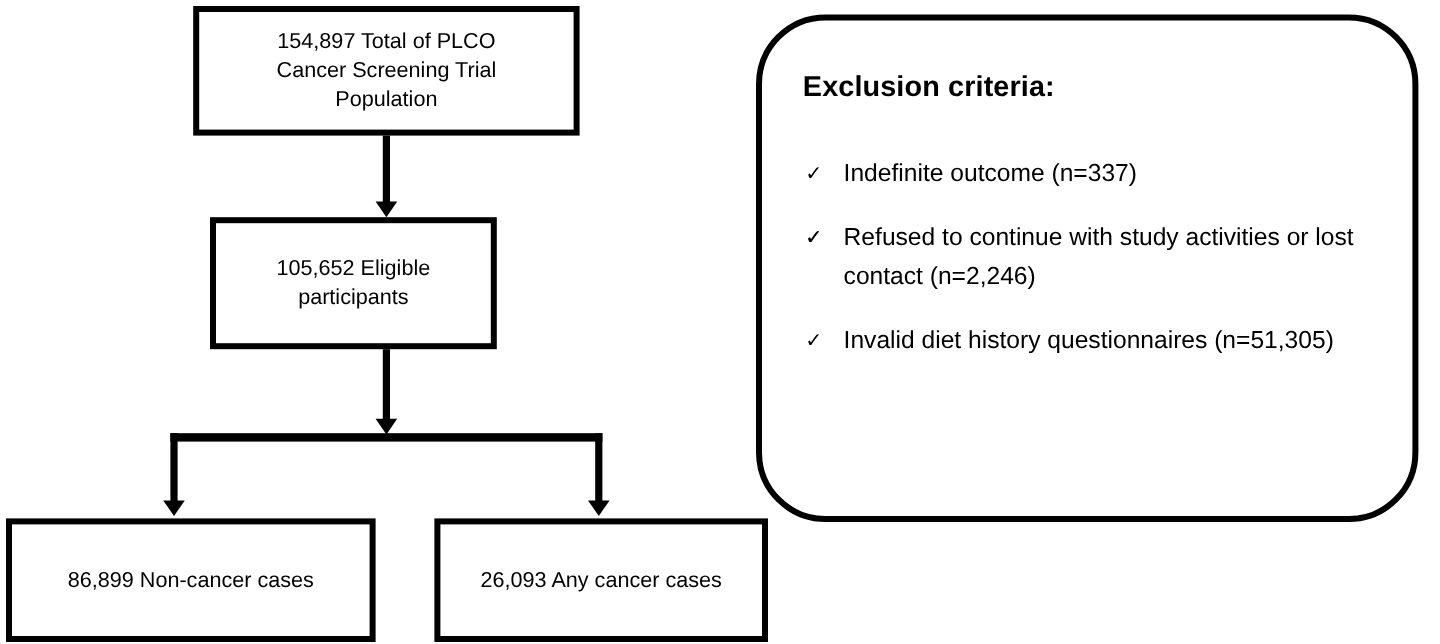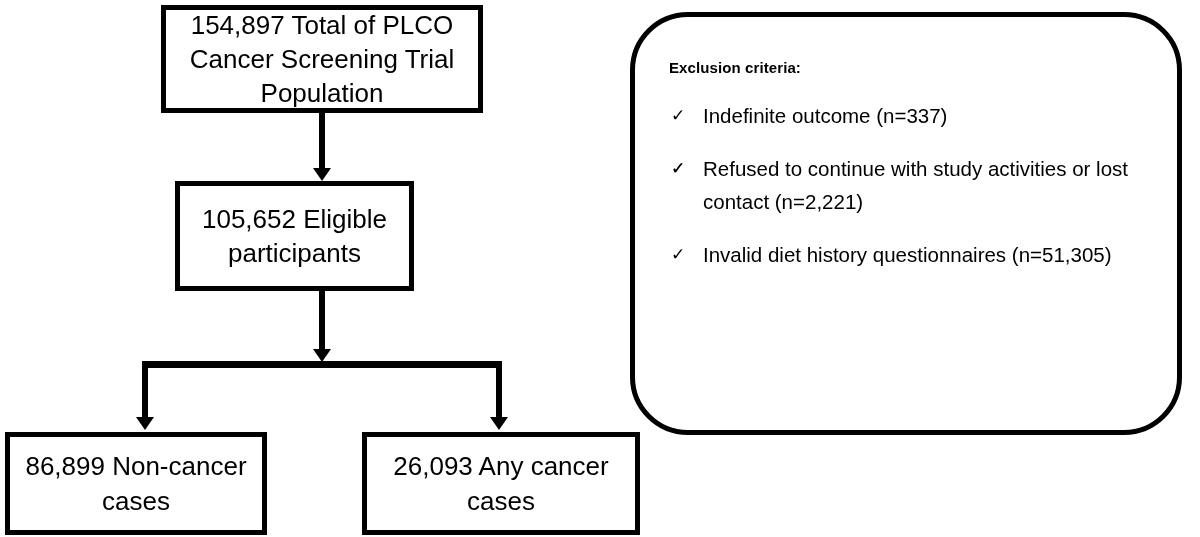--- a/index.html
+++ b/index.html
@@ -20,21 +20,21 @@
   }
   .node-box {
     position: absolute;
     box-sizing: border-box;
     border: 5px solid #000000;
     background: #ffffff;
     display: flex;
     align-items: center;
     justify-content: center;
     text-align: center;
-    font-size: 26px;
+    font-size: 18px;
     line-height: 1.32;
     color: #000000;
   }
   .node-box .node-text {
     display: block;
     padding: 0 10px;
     white-space: pre-line;
   }
 
   
@@ -46,21 +46,21 @@
   }
   #node-eligible {
     left: 175px;
     top: 181px;
     width: 239px;
     height: 110px;
   }
   #node-noncancer {
     left: 5px;
     top: 432px;
-    width: 262px;
+    width: 308px;
     height: 103px;
   }
   #node-anycancer {
     left: 362px;
     top: 432px;
     width: 278px;
     height: 103px;
   }
 
   
@@ -70,23 +70,23 @@
     top: 12px;
     width: 552px;
     height: 423px;
     box-sizing: border-box;
     border: 5px solid #000000;
     border-radius: 58px;
     background: #ffffff;
     padding: 42px 26px 20px 32px;
   }
   #exclusion-title {
-    font-size: 15px;
+    font-size: 24px;
     font-weight: bold;
-    margin: 0 0 24px 2px;
+    margin: 0 0 42px 2px;
     letter-spacing: 0.1px;
   }
   .criteria-list {
     list-style: none;
     margin: 0;
     padding: 0;
   }
   .criteria-item {
     position: relative;
     padding-left: 36px;
@@ -211,21 +211,21 @@
     <ul class="criteria-list">
       <li class="criteria-item">
         <span class="check-icon">✓</span>
         <span>Indefinite outcome (n=337)</span>
       </li>
       <li class="criteria-item">
         <span class="check-icon">✓</span>
       </li>
       <li class="criteria-item">
         <span class="check-icon">✓</span>
-        <span>Refused to continue with study activities or lost contact (n=2,221)</span>
+        <span>Refused to continue with study activities or lost contact (n=2,246)</span>
       </li>
       <li class="criteria-item">
         <span class="check-icon">✓</span>
         <span>Invalid diet history questionnaires (n=51,305)</span>
       </li>
     </ul>
   </div>
 
 </div>
 

